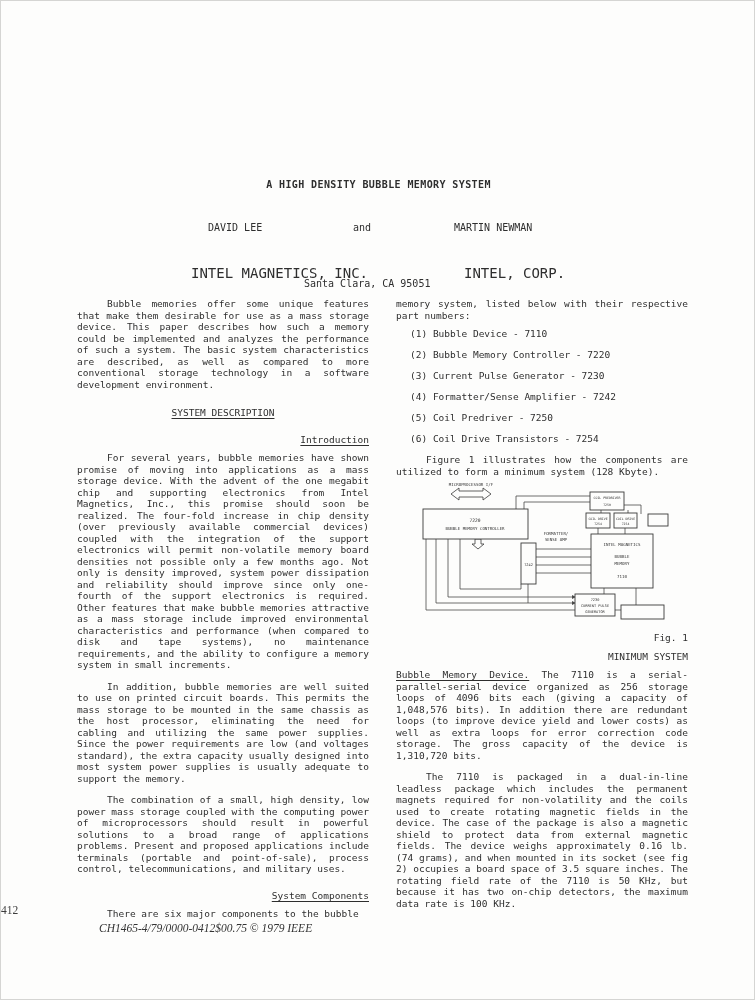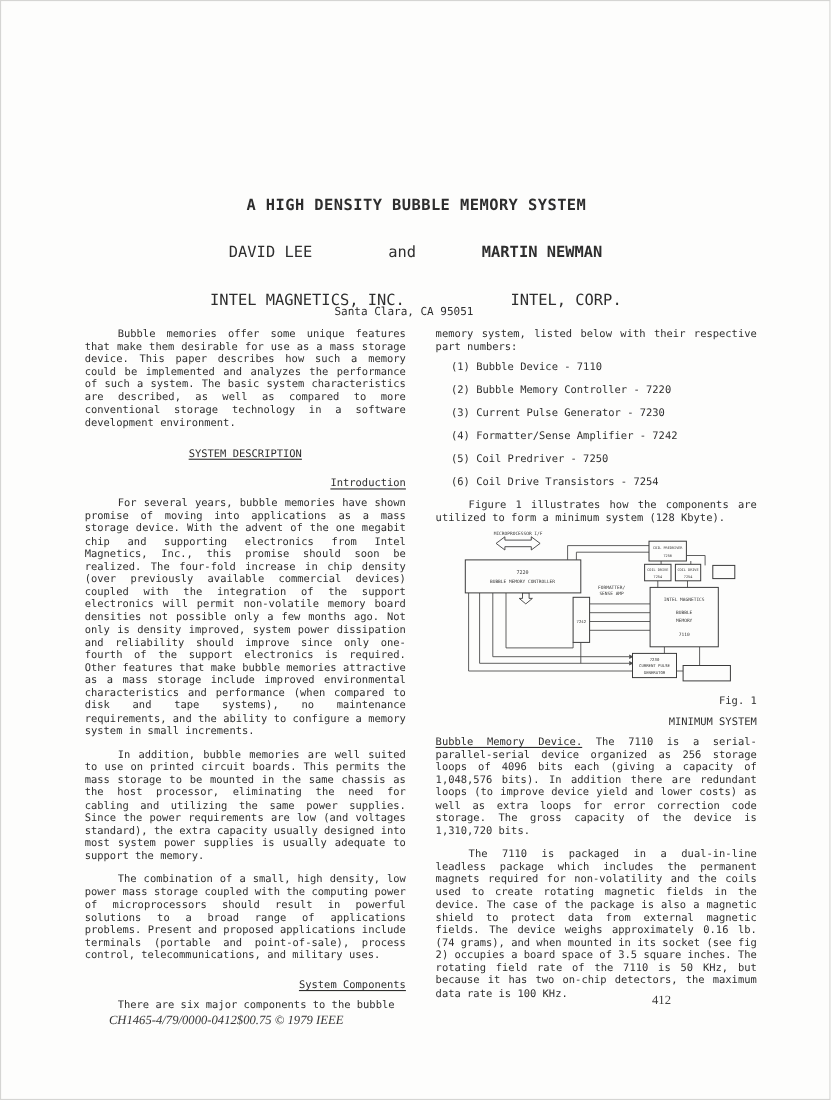--- a/index.html
+++ b/index.html
@@ -10,24 +10,24 @@
     background:#fdfdfc;
     border:1px solid #d5d5d3;
     box-sizing:border-box;
     font-family:"DejaVu Sans Mono", monospace;
     color:#2e2e2e;
     overflow:hidden;
   }
   .abs { position:absolute; }
   .title {
     top:178px; left:0; width:755px;
-    text-align:center; font-size:14px; font-weight:bold;
+    text-align:center; font-size:10px; font-weight:bold;
     letter-spacing:0.4px;
   }
-  .byline { top:221px; font-size:14px;text-align:right; }
+  .byline { top:221px; font-size:10px;text-align:right; }
   .affil  { top:264px; font-size:14px; }
   .city   { top:277px; font-size:10px; }
 
   .col { position:absolute; top:297px; width:292px; font-size:9.5px; line-height:11.5px; }
   .col-left  { left:76px; }
   .col-right { left:395px; }
 
   .body-p { margin:0; text-align:justify; text-indent:30px; }
   .noindent { text-indent:0; }
   .mt-sm { margin-top:7px; }
@@ -54,37 +54,37 @@
   svg .wire { fill:none; stroke:#4a4a4a; stroke-width:0.8; }
   svg .arrowshape { fill:#fdfdfc; stroke:#3a3a3a; stroke-width:0.8; }
   svg .ah { fill:#4a4a4a; }
   svg text {
     font-family:"DejaVu Sans Mono", monospace;
     fill:#333; text-anchor:middle;
   }
   .t45 { font-size:4.6px; } .t40 { font-size:4.1px; } .t36 { font-size:3.6px; } .t32 { font-size:3.2px; }
 
   .page-number {
-    top:903px; left:0; width:609px; text-align:right;
+    top:903px; left:0; width:609px; text-align:left;
     font-family:"Liberation Serif", serif; font-size:11.5px; color:#3c3c3c;
   }
   .copyright {
     top:921px; left:98px;
     font-family:"Liberation Serif", serif; font-size:11.5px; color:#333;font-style:italic;
   }
 </style>
 </head>
 <body>
 
 <div class="page">
 
   <div class="abs title">A HIGH DENSITY BUBBLE MEMORY SYSTEM</div>
   <div class="abs byline" style="left:207px;">DAVID LEE</div>
   <div class="abs byline" style="left:352px;">and</div>
-  <div class="abs byline" style="left:437px;font-weight:bold;">MARTIN NEWMAN</div>
+  <div class="abs byline" style="left:453px;">MARTIN NEWMAN</div>
   <div class="abs affil" style="left:190px;">INTEL MAGNETICS, INC.</div>
   <div class="abs affil" style="left:443px;margin-left:20px;">INTEL, CORP.</div>
   <div class="abs city" style="left:303px;">Santa Clara, CA  95051</div>
 
   <div class="col col-left">
     <p class="body-p">Bubble memories offer some unique features that make them desirable for use as a mass storage device.  This paper describes how such a memory could be implemented and analyzes the performance of such a system.  The basic system characteristics are described, as well as compared to more conventional storage technology in a software development environment.</p>
     <div class="heading-center">SYSTEM DESCRIPTION</div>
     <div class="heading-left">Introduction</div>
     <p class="body-p mt-sm">For several years, bubble memories have shown promise of moving into applications as a mass storage device.  With the advent of the one megabit chip and supporting electronics from Intel Magnetics, Inc., this promise should soon be realized. The four-fold increase in chip density (over previously available commercial devices) coupled with the integration of the support electronics will permit non-volatile memory board densities not possible only a few months ago.  Not only is density improved, system power dissipation and reliability should improve since only one-fourth of the support electronics is required.  Other features that make bubble memories attractive as a mass storage include improved environmental characteristics and performance (when compared to disk and tape systems), no maintenance requirements, and the ability to configure a memory system in small increments.</p>
     <p class="body-p mt-md">In addition, bubble memories are well suited to use on printed circuit boards.  This permits the mass storage to be mounted in the same chassis as the host processor, eliminating the need for cabling and utilizing the same power supplies.  Since the power requirements are low (and voltages standard), the extra capacity usually designed into most system power supplies is usually adequate to support the memory.</p>

